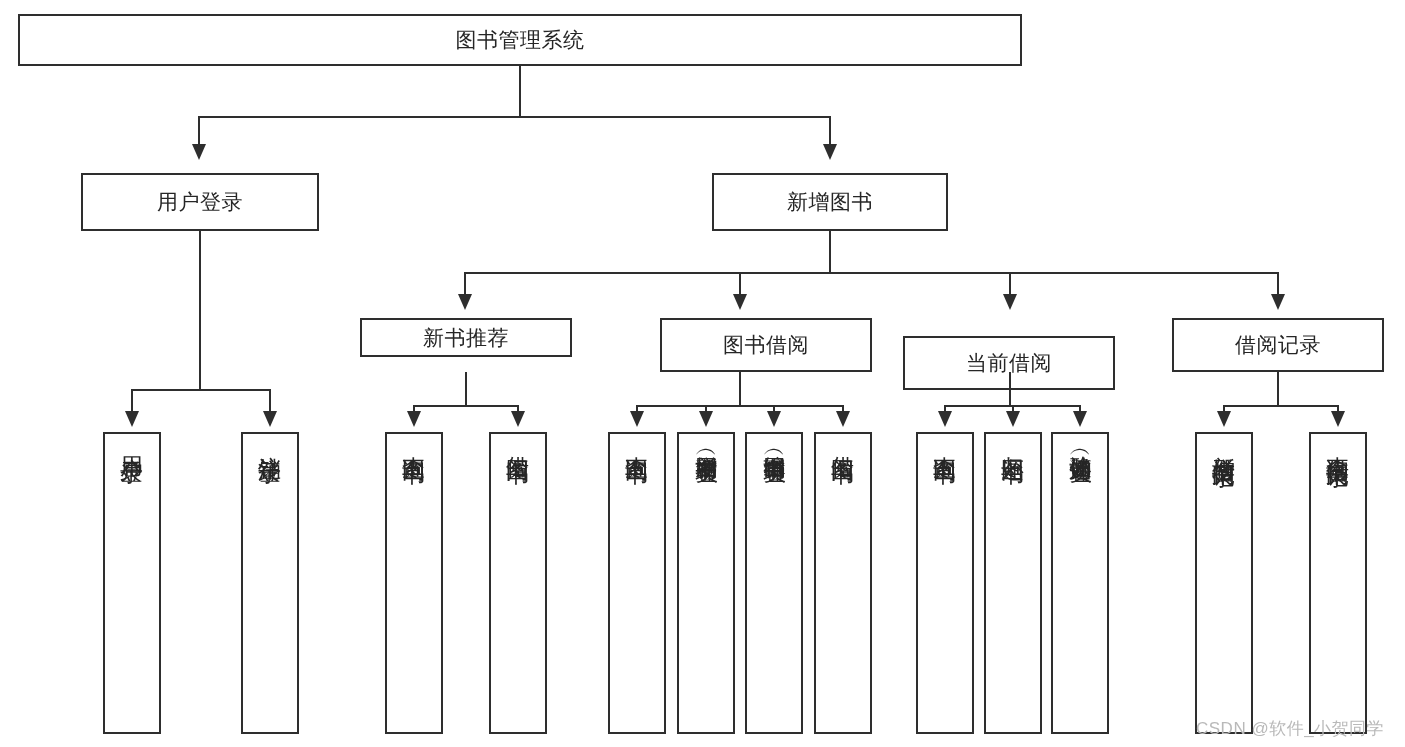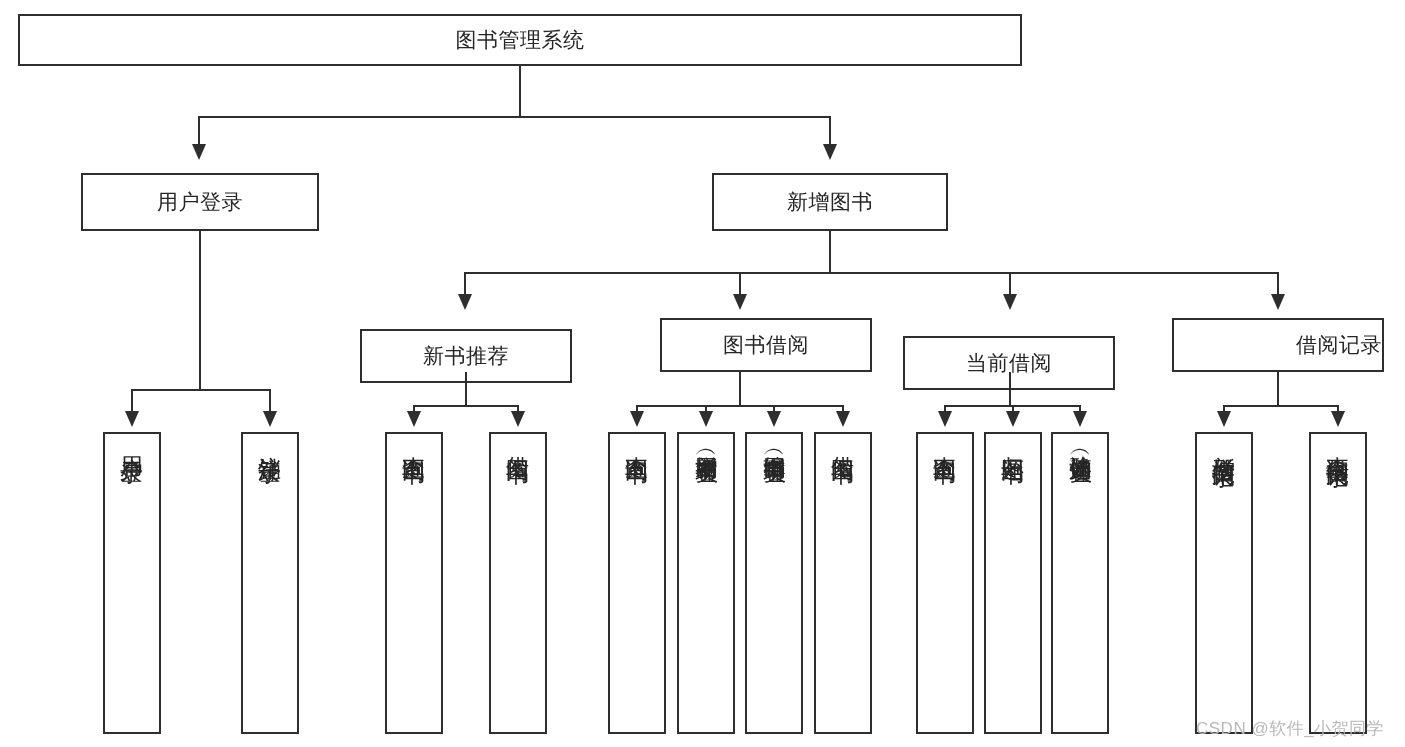--- a/index.html
+++ b/index.html
@@ -119,30 +119,30 @@
   <div class="hline" style="left:464px; top:272px; width:814px;"></div>
   <div class="vline" style="left:464px; top:272px; height:24px;"></div>
   <div class="arrow" style="left:458px; top:294px;"></div>
   <div class="vline" style="left:739px; top:272px; height:24px;"></div>
   <div class="arrow" style="left:733px; top:294px;"></div>
   <div class="vline" style="left:1009px; top:272px; height:24px;"></div>
   <div class="arrow" style="left:1003px; top:294px;"></div>
   <div class="vline" style="left:1277px; top:272px; height:24px;"></div>
   <div class="arrow" style="left:1271px; top:294px;"></div>
 
-  <div class="node h" style="left:360px; top:318px; width:212px; height:54px;margin-top:11px;">
+  <div class="node h" style="left:360px; top:318px; width:212px; height:39px;">
     <span class="label">新书推荐</span>
   </div>
   <div class="node h" style="left:660px; top:318px; width:212px; height:54px;">
     <span class="label">图书借阅</span>
   </div>
   <div class="node h" style="left:903px; top:336px; width:212px; height:54px;">
     <span class="label">当前借阅</span>
   </div>
-  <div class="node h" style="left:1172px; top:318px; width:212px; height:54px;justify-content:flex-end;">
+  <div class="node h" style="left:1172px; top:318px; width:212px; height:54px;">
     <span class="label">借阅记录</span>
   </div>
 
   <div class="vline" style="left:465px; top:372px; width:2px; height:33px;"></div>
   <div class="hline" style="left:413px; top:405px; width:106px;"></div>
   <div class="vline" style="left:413px; top:405px; height:8px;"></div>
   <div class="arrow" style="left:407px; top:411px;"></div>
   <div class="vline" style="left:517px; top:405px; height:8px;"></div>
   <div class="arrow" style="left:511px; top:411px;"></div>
 

